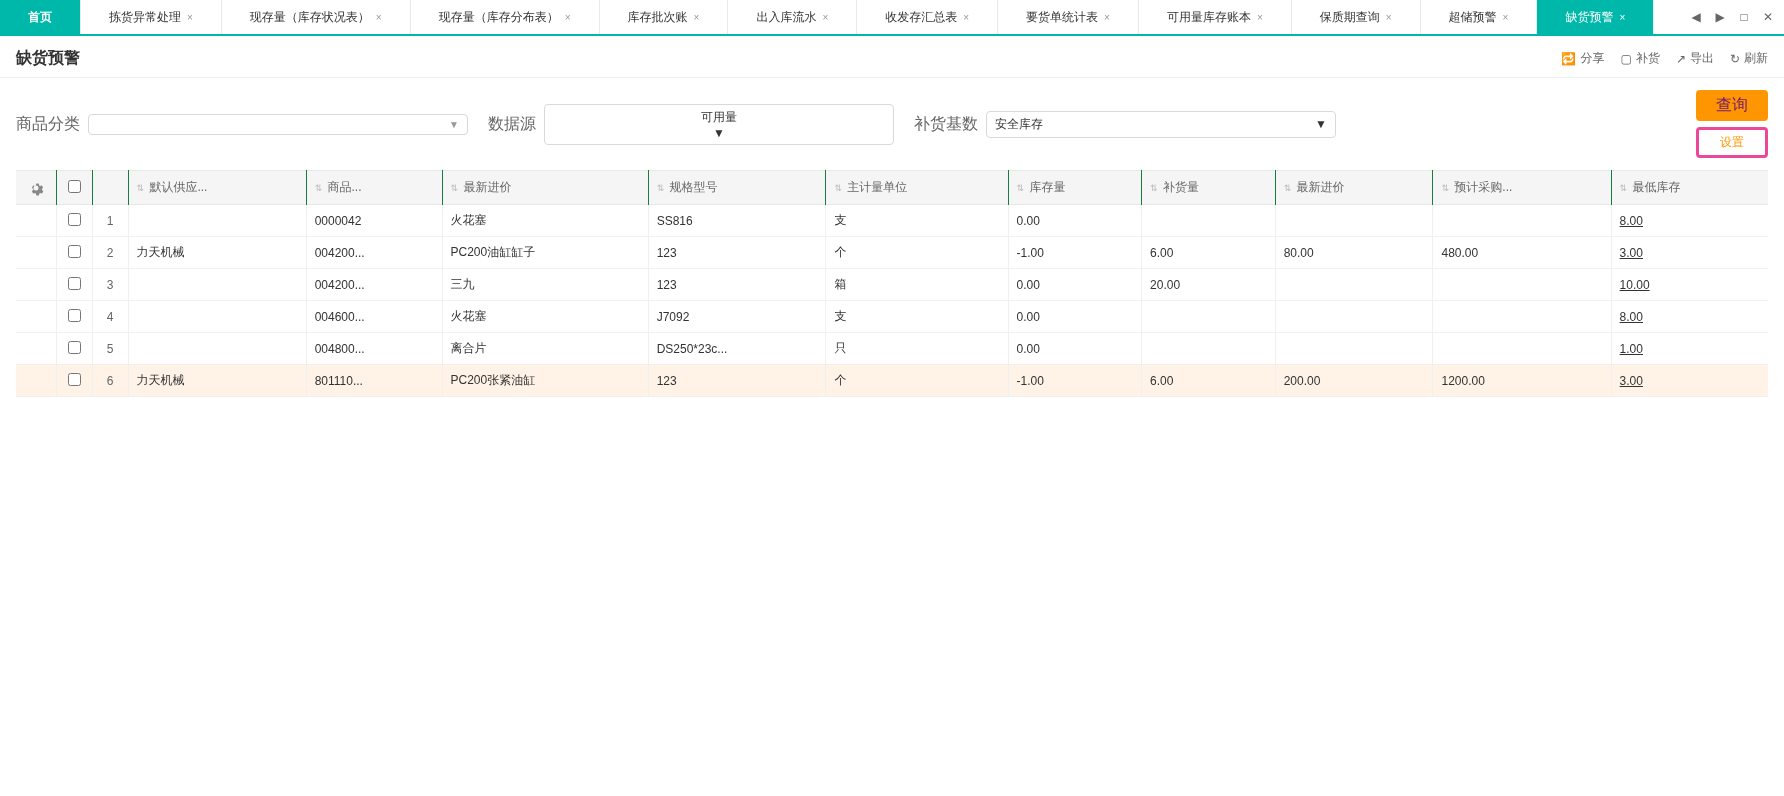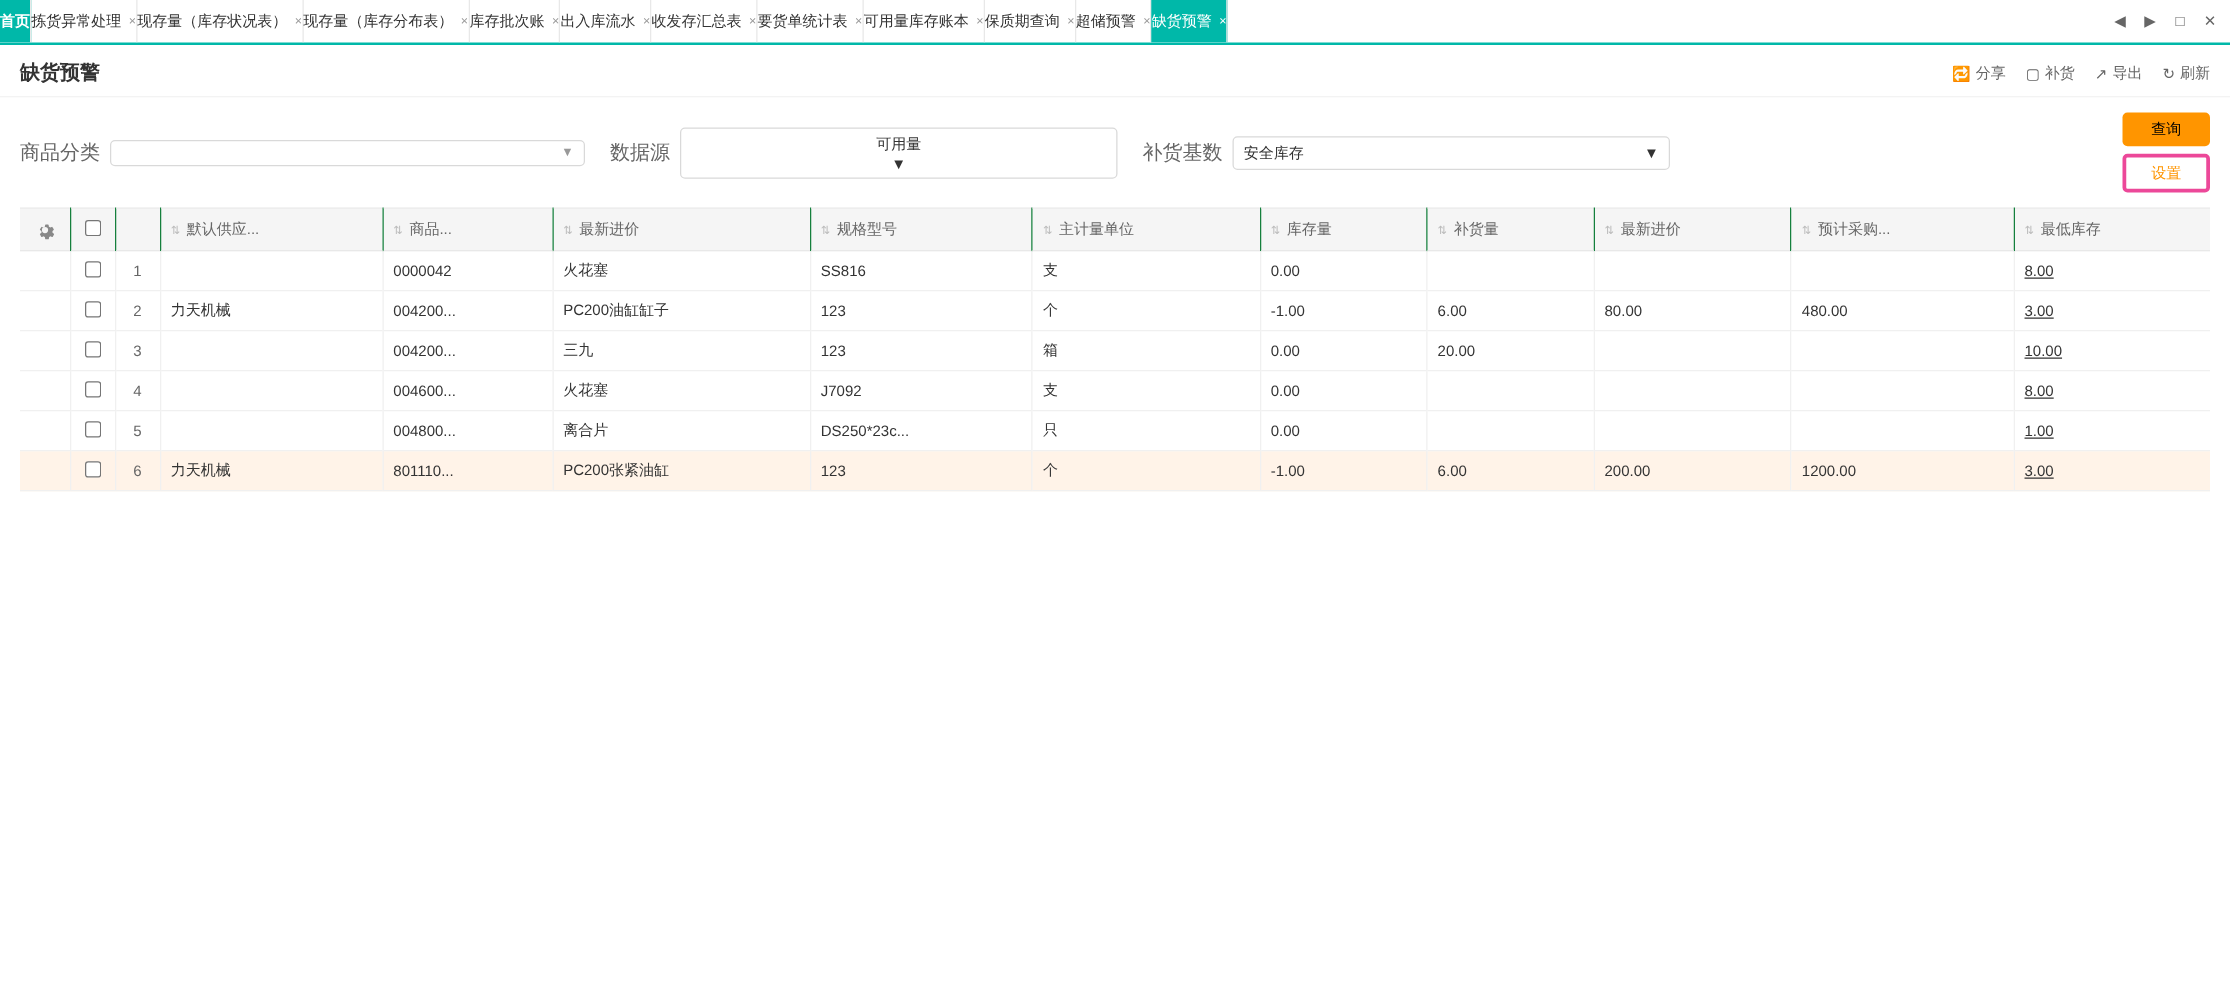--- a/index.html
+++ b/index.html
@@ -10,21 +10,21 @@
       display: flex;
       align-items: center;
       background: #fff;
       border-bottom: 2px solid #00b8a9;
       height: 36px;
       overflow: hidden;
     }
     .tab-item {
       display: flex;
       align-items: center;
-      padding: 0 0;
+      padding: 0 28px;
       height: 100%;
       cursor: pointer;
       white-space: nowrap;
       font-size: 12px;
       color: #333;
       border-right: 1px solid #e8e8e8;
       position: relative;
     }
     .tab-item:first-child {
       background: #00b8a9;
@@ -136,26 +136,26 @@
       justify-content: space-between;
     }
     .filter-actions {
       margin-left: auto;
       display: flex;
       flex-direction: column;
       gap: 6px;
     }
     .btn-query {
       background: #ff9500;
-      color: #000000;
+      color: #701a75;
       border: none;
       border-radius: 4px;
       padding: 5px 20px;
       cursor: pointer;
-      font-size: 12px;
+      font-size: 16px;
     }
     .btn-settings {
       background: #fff;
       color: #ff9500;
       border: 3px solid #ec4899;
       border-radius: 4px;
       padding: 4px 20px;
       cursor: pointer;
       font-size: 12px;
     }

